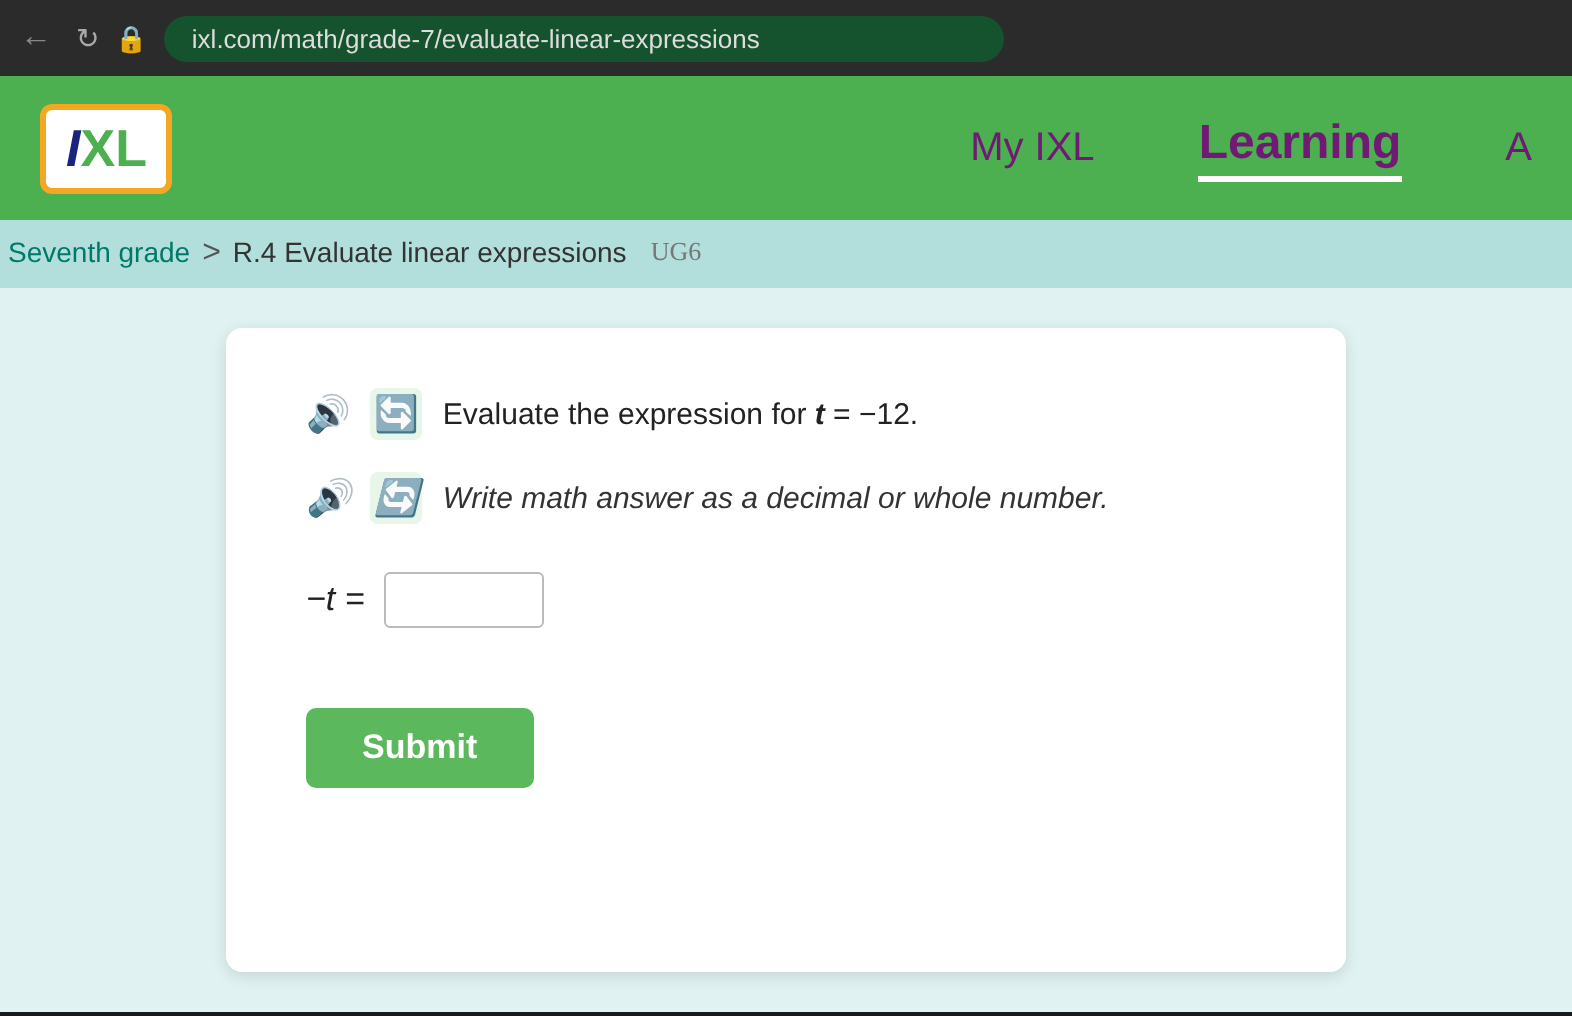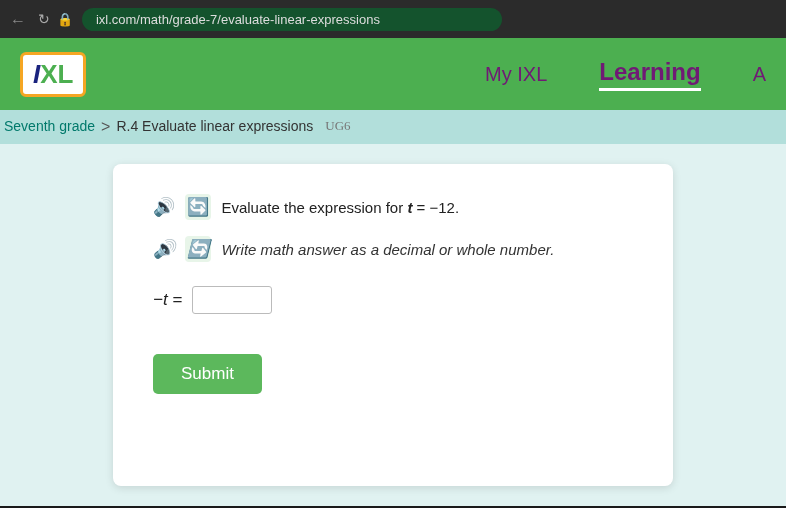--- a/index.html
+++ b/index.html
@@ -201,21 +201,21 @@
 
     
     .submit-btn {
       margin-top: 20px;
       background: #5cb85c;
       color: #fff;
       border: none;
       border-radius: 5px;
       padding: 10px 28px;
       font-size: 17px;
-      font-weight: 400;
+      font-weight: 700;
       cursor: pointer;
     }
   </style>
 </head>
 <body>
 
 <div class="browser-chrome">
   <span class="browser-back">←</span>
   <span class="browser-reload">↻</span>
   <span class="browser-lock">🔒</span>

